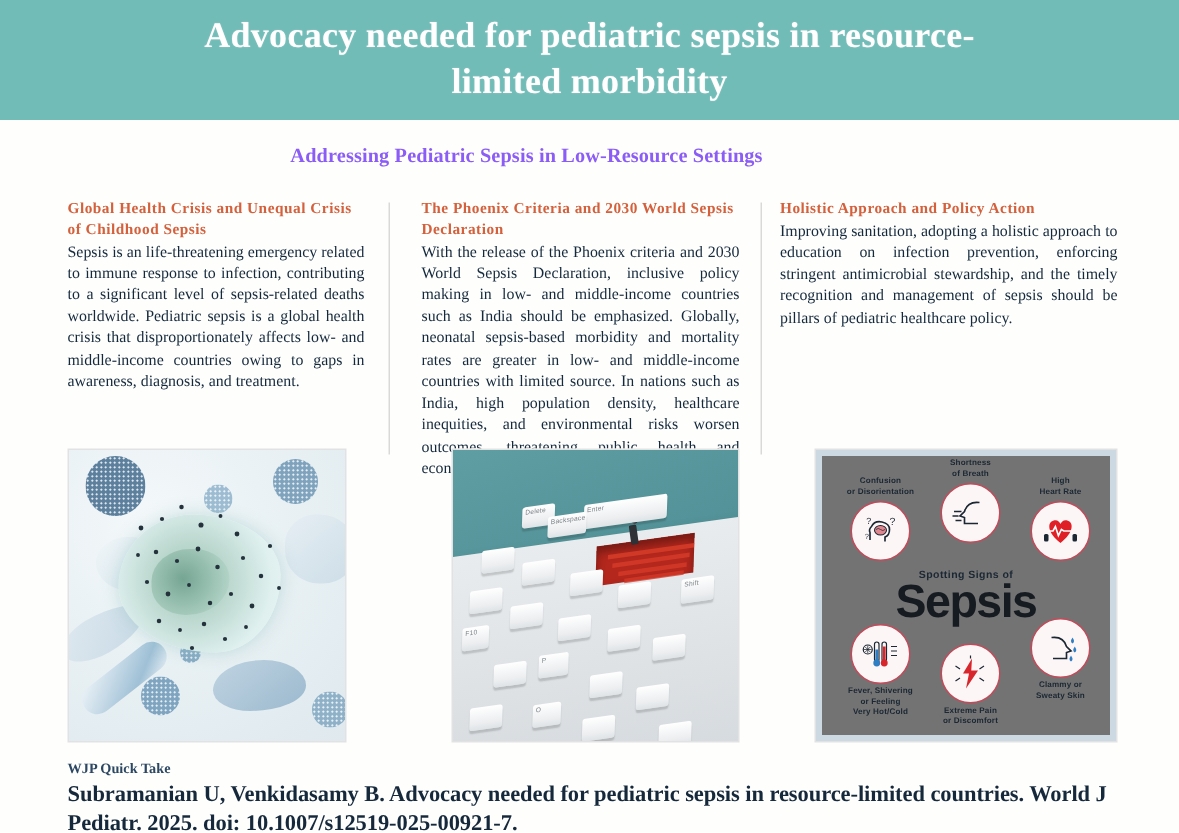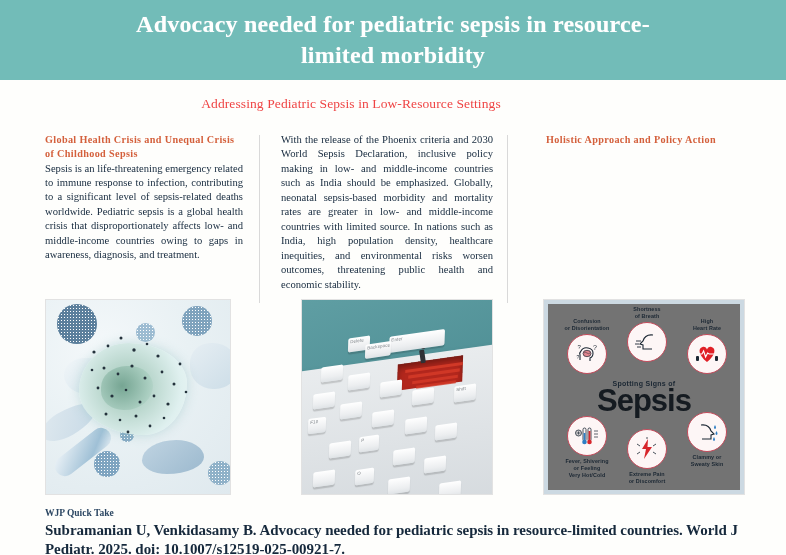--- a/index.html
+++ b/index.html
@@ -41,42 +41,42 @@
     text-shadow: 0 0 1px rgba(255,255,255,.35);
   }
 
   
   .subtitle {
     position: absolute;
     left: 0; top: 96px;
     width: 702px;
     text-align: center;
     font-family: "Liberation Serif", serif;
-    font-weight: normal;
+    font-weight: bold;
     font-size: 13.5px;
-    color: #ef4444;
+    color: #8b5cf6;
     letter-spacing: .1px;
   }
 
   
   .columns {
     position: absolute;
     left: 45px;
     top: 133px;
     width: 700px;
     height: 172px;
     display: flex;
   }
   .col {
     position: relative;
     box-sizing: border-box;
   }
   .col-1 { width: 214px; padding-right: 16px; }
   .col-2 { width: 248px; padding-left: 22px; padding-right: 14px; }
-  .col-3 { width: 238px; padding-left: 39px; }
+  .col-3 { width: 238px; padding-left: 13px; }
   .col-2::before, .col-3::before {
     content: "";
     position: absolute;
     left: 0; top: 2px;
     width: 1px;
     height: 168px;
     background: #d9d9d9;
   }
   .col-head {
     color: #D4603C;
@@ -279,25 +279,27 @@
   <div class="subtitle">Addressing Pediatric Sepsis in Low-Resource Settings</div>
 
   <div class="columns">
 
     <div class="col col-1">
       <div class="col-head">Global Health Crisis and Unequal Crisis of Childhood Sepsis</div>
       <p class="col-body">Sepsis is an life-threatening emergency related to immune response to infection, contributing to a significant level of sepsis-related deaths worldwide. Pediatric sepsis is a global health crisis that disproportionately affects low- and middle-income countries owing to gaps in awareness, diagnosis, and treatment.</p>
     </div>
 
     <div class="col col-2">
+      <div class="col-head">The Phoenix Criteria and 2030 World Sepsis Declaration</div>
       <p class="col-body">With the release of the Phoenix criteria and 2030 World Sepsis Declaration, inclusive policy making in low- and middle-income countries such as India should be emphasized. Globally, neonatal sepsis-based morbidity and mortality rates are greater in low- and middle-income countries with limited source. In nations such as India, high population density, healthcare inequities, and environmental risks worsen outcomes, threatening public health and economic stability.</p>
     </div>
 
     <div class="col col-3">
       <div class="col-head">Holistic Approach and Policy Action</div>
+      <p class="col-body">Improving sanitation, adopting a holistic approach to education on infection prevention, enforcing stringent antimicrobial stewardship, and the timely recognition and management of sepsis should be pillars of pediatric healthcare policy.</p>
     </div>
 
   </div>
 
   <div class="figures">
 
     <div class="fig fig-1">
       <div class="micro">
         <div class="blob sphere-dot" style="left:6%;top:2%;width:40px;height:40px;background-color:#5b7f9c;"></div>
         <div class="blob sphere-dot" style="left:74%;top:3%;width:30px;height:30px;background-color:#7fa3bd;"></div>

